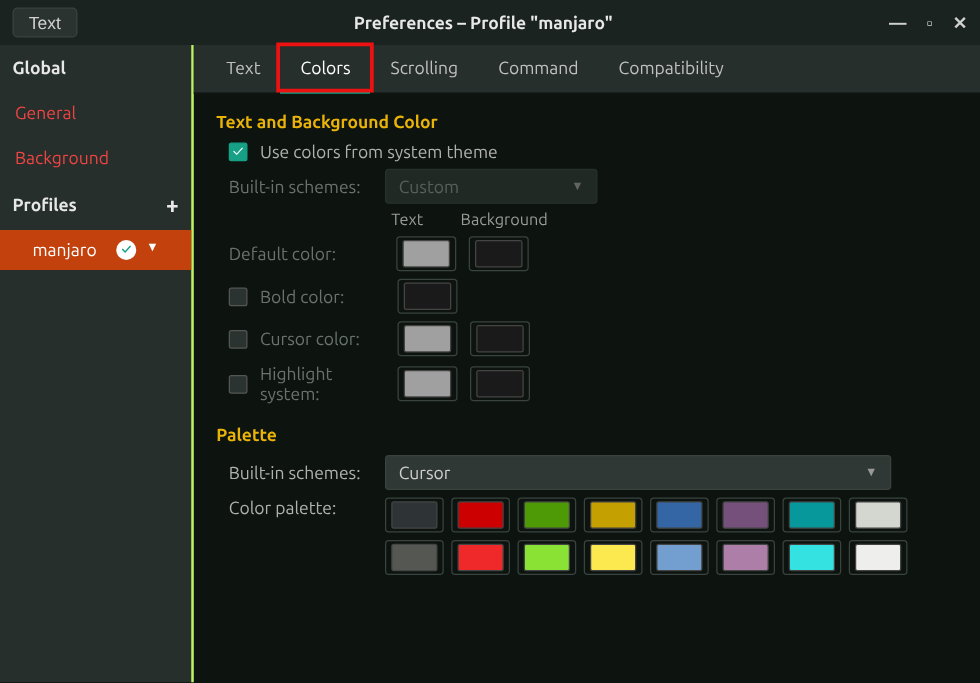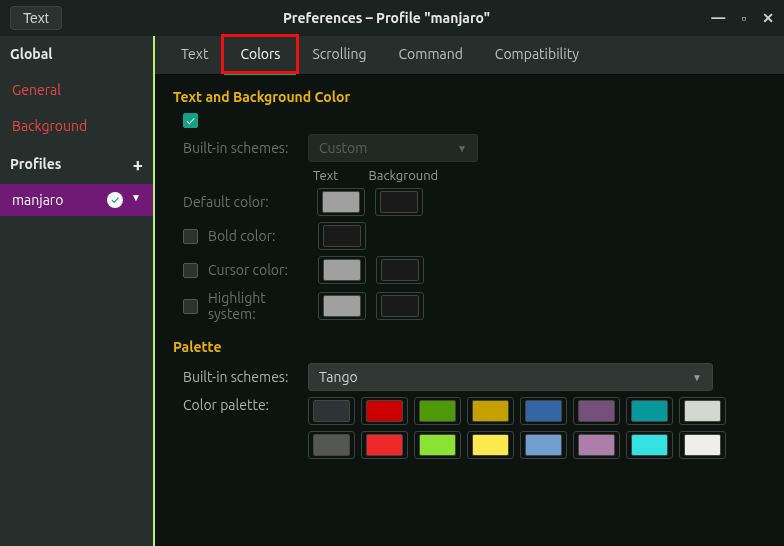--- a/index.html
+++ b/index.html
@@ -9,21 +9,21 @@
 .help-btn { background: #2a332f; color: #d0d0d0; border: 1px solid #3a433f; border-radius: 4px; padding: 3px 12px; cursor: pointer; font-size: 14px; }
 .title { flex: 1; text-align: center; font-weight: 600; color: #e8e8e8; }
 .winctrl { display: flex; gap: 16px; align-items: center; }
 .winctrl span { cursor: pointer; font-weight: bold; font-size: 14px; color: #d0d0d0; }
 
 .body { display: flex; height: calc(546px - 36px); }
 .sidebar { width: 155px; background: #262f2b; border-right: 2px solid #bef264; }
 .shead { display: flex; align-items: center; justify-content: space-between; padding: 10px 10px; font-weight: 700; color: #e8e8e8; }
 .sitem { padding: 10px 12px; color: #ef4444; cursor: pointer; }
 .plus { font-size: 18px; font-weight: bold; color: #e8e8e8; cursor: pointer; }
-.profile-sel { background: #701a75; color: #fff; padding: 8px 12px; display: flex; align-items: flex-start; gap: 8px; cursor: pointer; }
+.profile-sel { background: #c2410c; color: #fff; padding: 8px 26px; display: flex; align-items: flex-start; gap: 8px; cursor: pointer; }
 .profile-sel .label { flex: 1; }
 .check-circle { width: 16px; height: 16px; border-radius: 50%; background: #fff; color: #16a085; font-size: 11px; display: flex; align-items: center; justify-content: center; font-weight: bold; }
 .chev-down { font-size: 10px; color: #fff; }
 
 .main { flex: 1; display: flex; flex-direction: column; }
 .tabs { display: flex; background: #262f2b; border-bottom: 1px solid #0a0f0c; padding-left: 10px; }
 .tab { padding: 10px 16px; color: #c0c0c0; cursor: pointer; position: relative; }
 .tab.active { color: #fff; border-bottom: 3px solid #16a085; margin-bottom: -1px; }
 .tab-hl { position: absolute; border: 3px solid #e11; top: -2px; left: -3px; right: -3px; bottom: -2px; pointer-events: none; }
 
@@ -90,20 +90,21 @@
       <div class="tab">Scrolling</div>
       <div class="tab">Command</div>
       <div class="tab">Compatibility</div>
     </div>
 
     <div class="content">
       <div class="section-title">Text and Background Color</div>
 
       <div class="row">
         <span class="cbox checked">✓</span>
+        <span class="lbl">Use colors from system theme</span>
       </div>
 
       <div class="row">
         <span class="lbl dim w">Built-in schemes:</span>
         <div class="combo dim small">
           <span>Custom</span>
           <span class="arr">▼</span>
         </div>
       </div>
 
@@ -150,21 +151,21 @@
         <span class="swatch-wrap">
             <span class="swatch" style="background:#1a1a1a"></span>
           </span>
       </div>
 
       <div class="section-title mt">Palette</div>
 
       <div class="row">
         <span class="lbl w">Built-in schemes:</span>
         <div class="combo wide">
-          <span>Tango</span>
+          <span>Cursor</span>
           <span class="arr">▼</span>
         </div>
       </div>
 
       <div class="row" style="align-items:flex-start">
         <span class="lbl w">Color palette:</span>
         <div class="palette-grid" id="palette-grid">
             <span class="swatch-wrap">
               <span class="swatch" style="background: rgb(46, 52, 54);"></span>
             </span>

